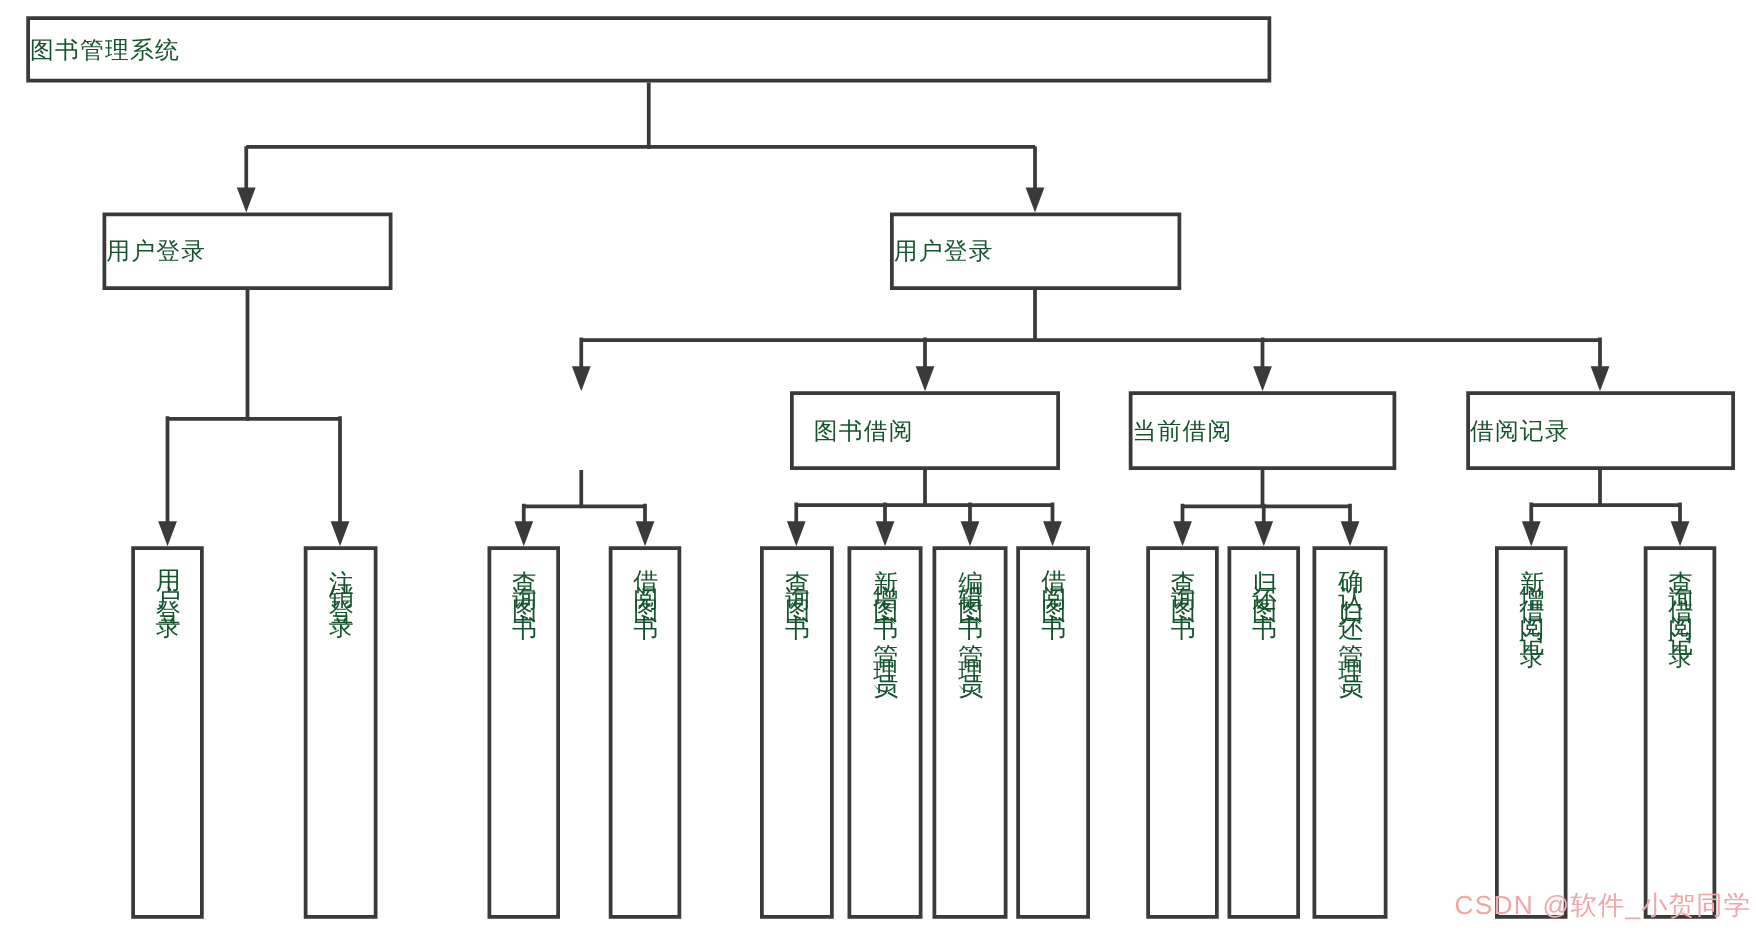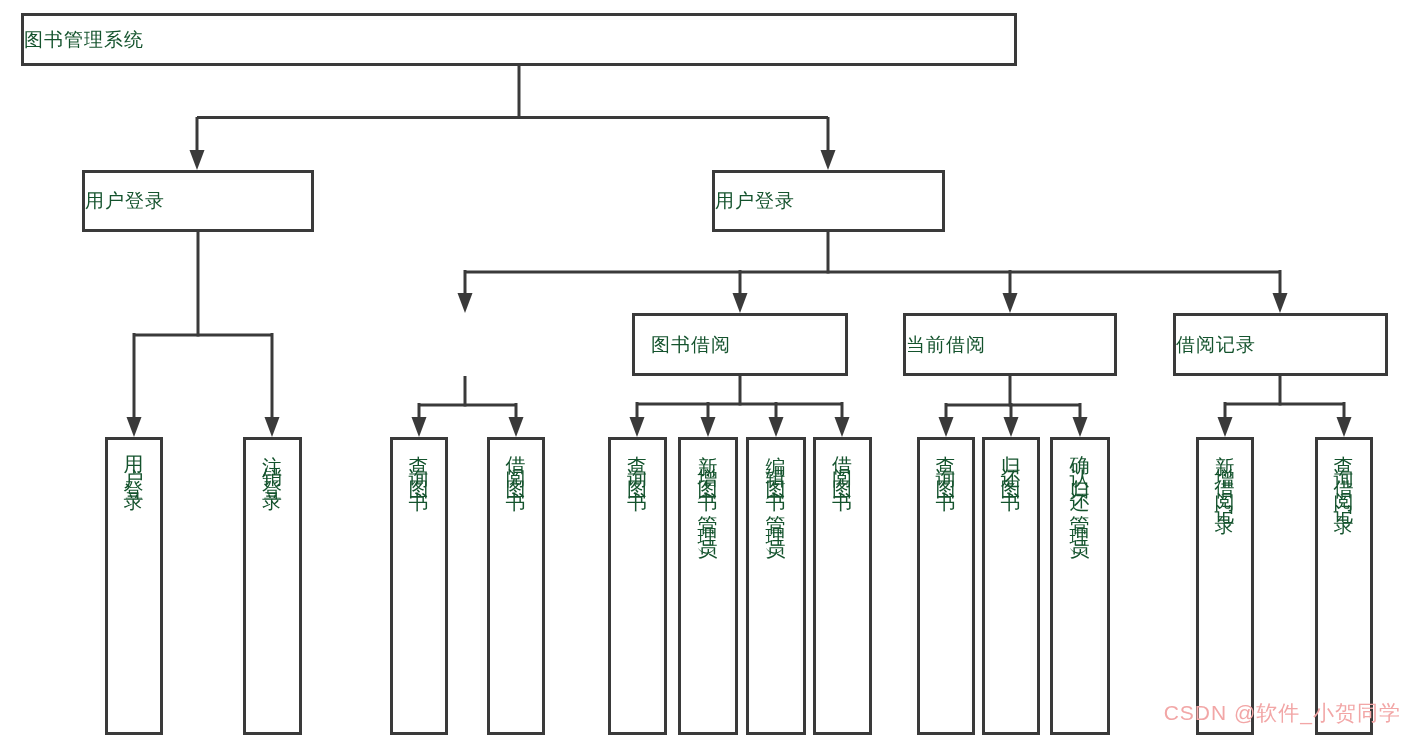--- a/index.html
+++ b/index.html
@@ -43,21 +43,21 @@
     font-size: 20px;
     letter-spacing: 12px;
     line-height: 1;
   }
   .node.v span {
     display: inline-block;
   }
   .watermark {
     position: absolute;
     right: 4px;
-    bottom: 20px;
+    bottom: 9px;
     font-size: 21px;
     color: #f2a6a6;
     letter-spacing: 1px;
     z-index: 3;
     white-space: nowrap;
   }
 </style>
 </head>
 <body>
 

